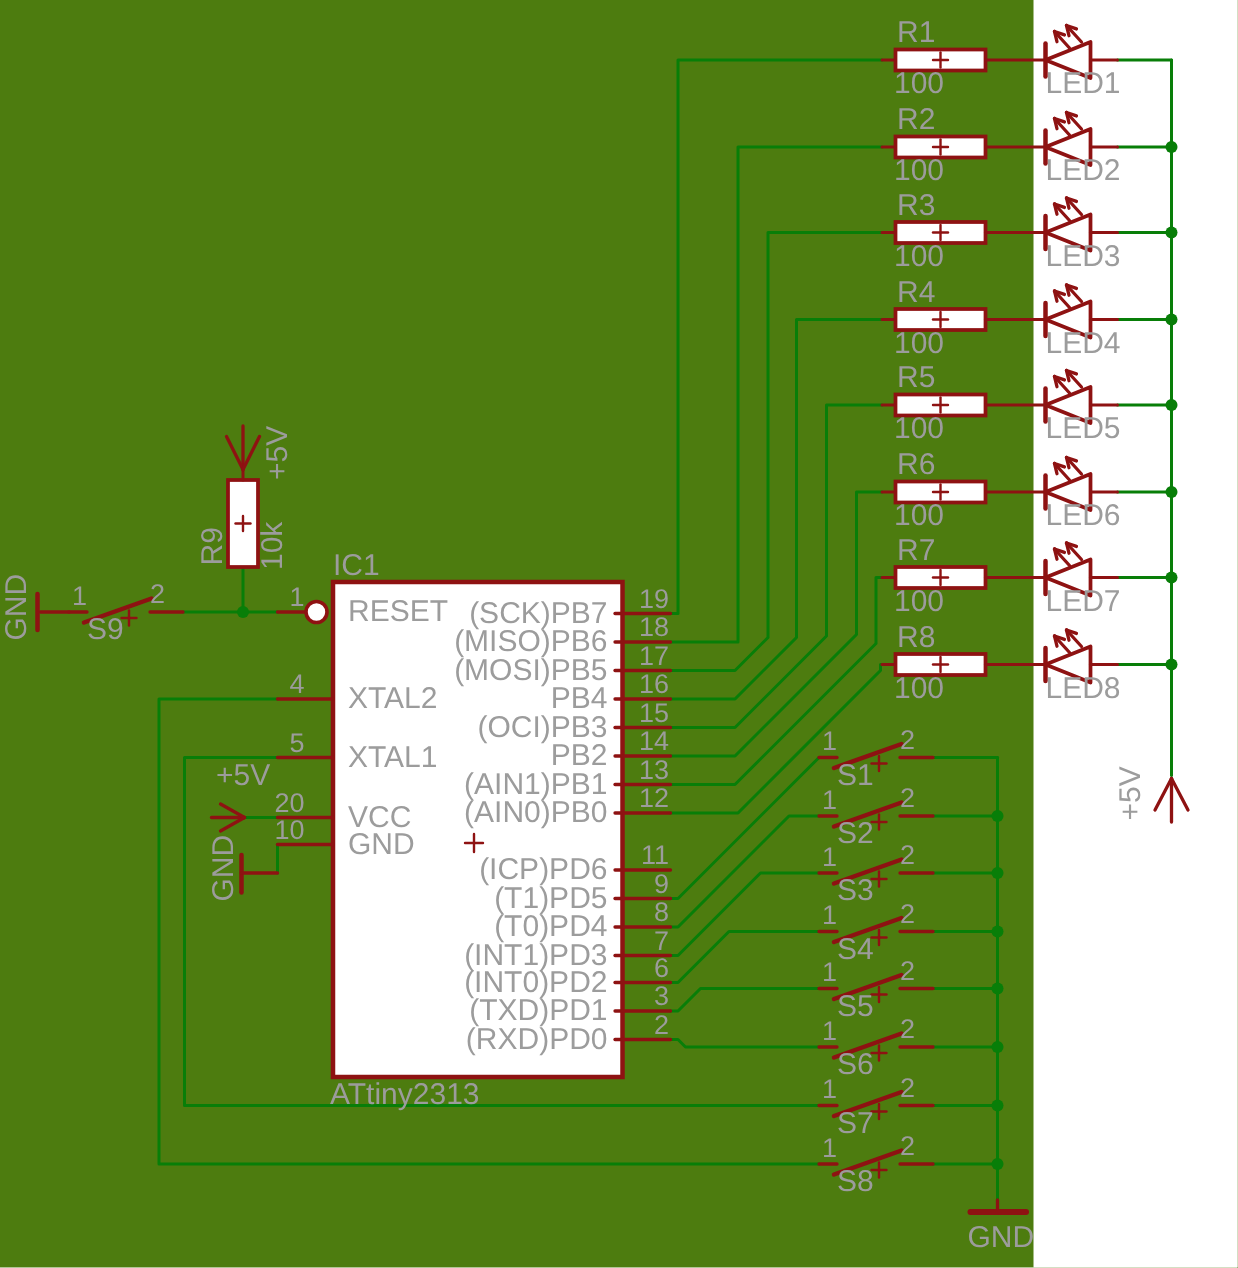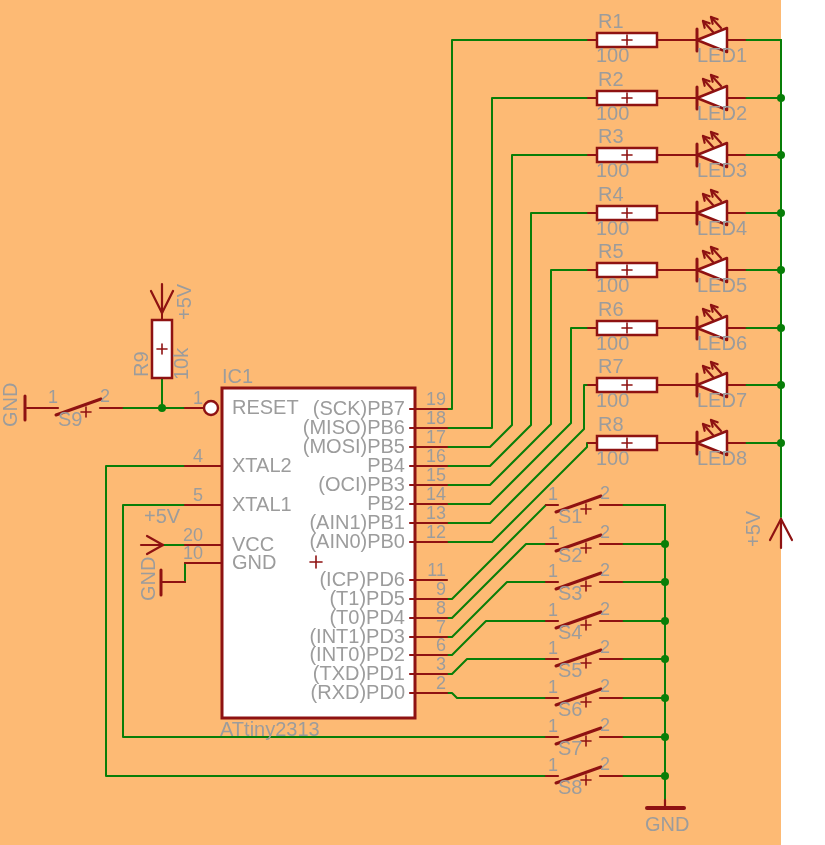--- a/index.html
+++ b/index.html
@@ -1,16 +1,16 @@
 <!DOCTYPE html>
 <html><head>
 <meta charset="utf-8">
 <style>
   html,body{margin:0;padding:0;background:#fff;}
-  #wrap{width:781px;height:845px;background:#fdba74;}
+  #wrap{width:689px;height:845px;background:#4d7c0f;}
   svg{display:block;}
   text{font-family:"Liberation Sans","DejaVu Sans",sans-serif;}
 </style>
 </head>
 <body>
 <div id="wrap">
 <svg id="sch" width="825" height="845" viewBox="0 0 825 845">
   <g id="gWires">
         <path d="M447,409 H452 V40 H588" stroke="#087e08" stroke-width="2" fill="none" stroke-linejoin="round" stroke-linecap="round"></path>
         <path d="M447,428 H492 V98 H588" stroke="#087e08" stroke-width="2" fill="none" stroke-linejoin="round" stroke-linecap="round"></path>

